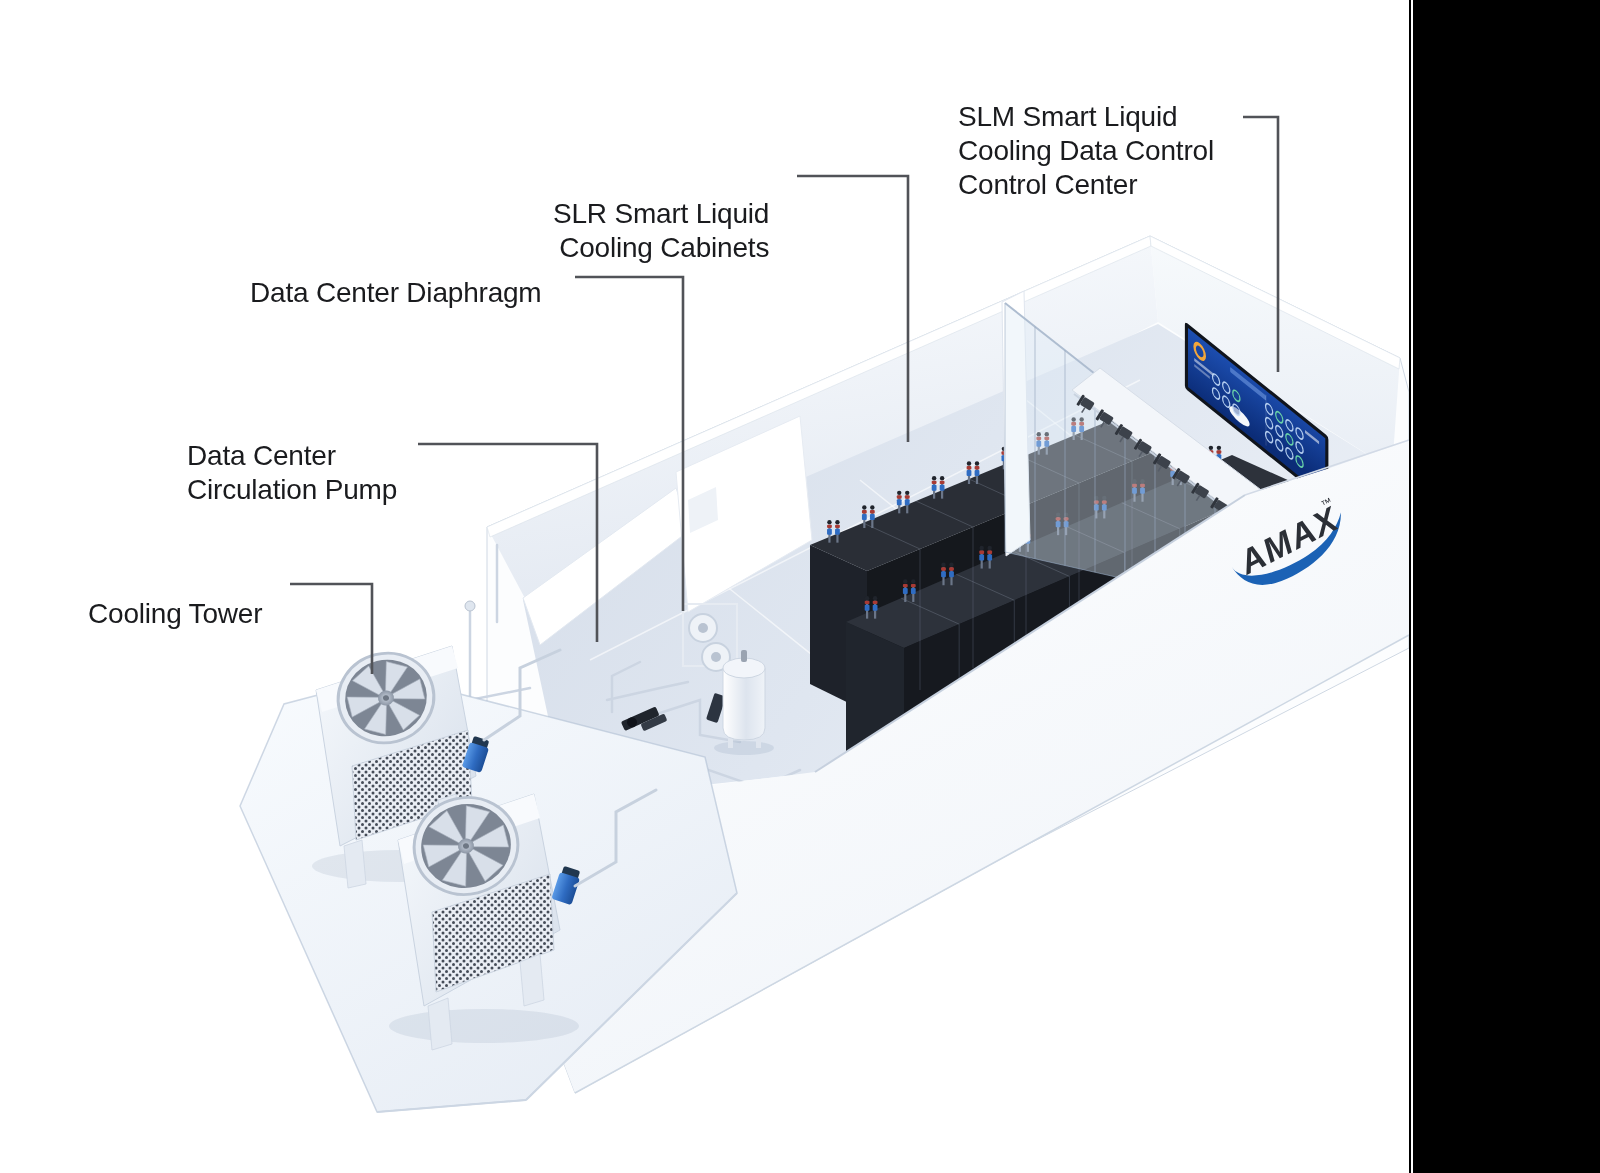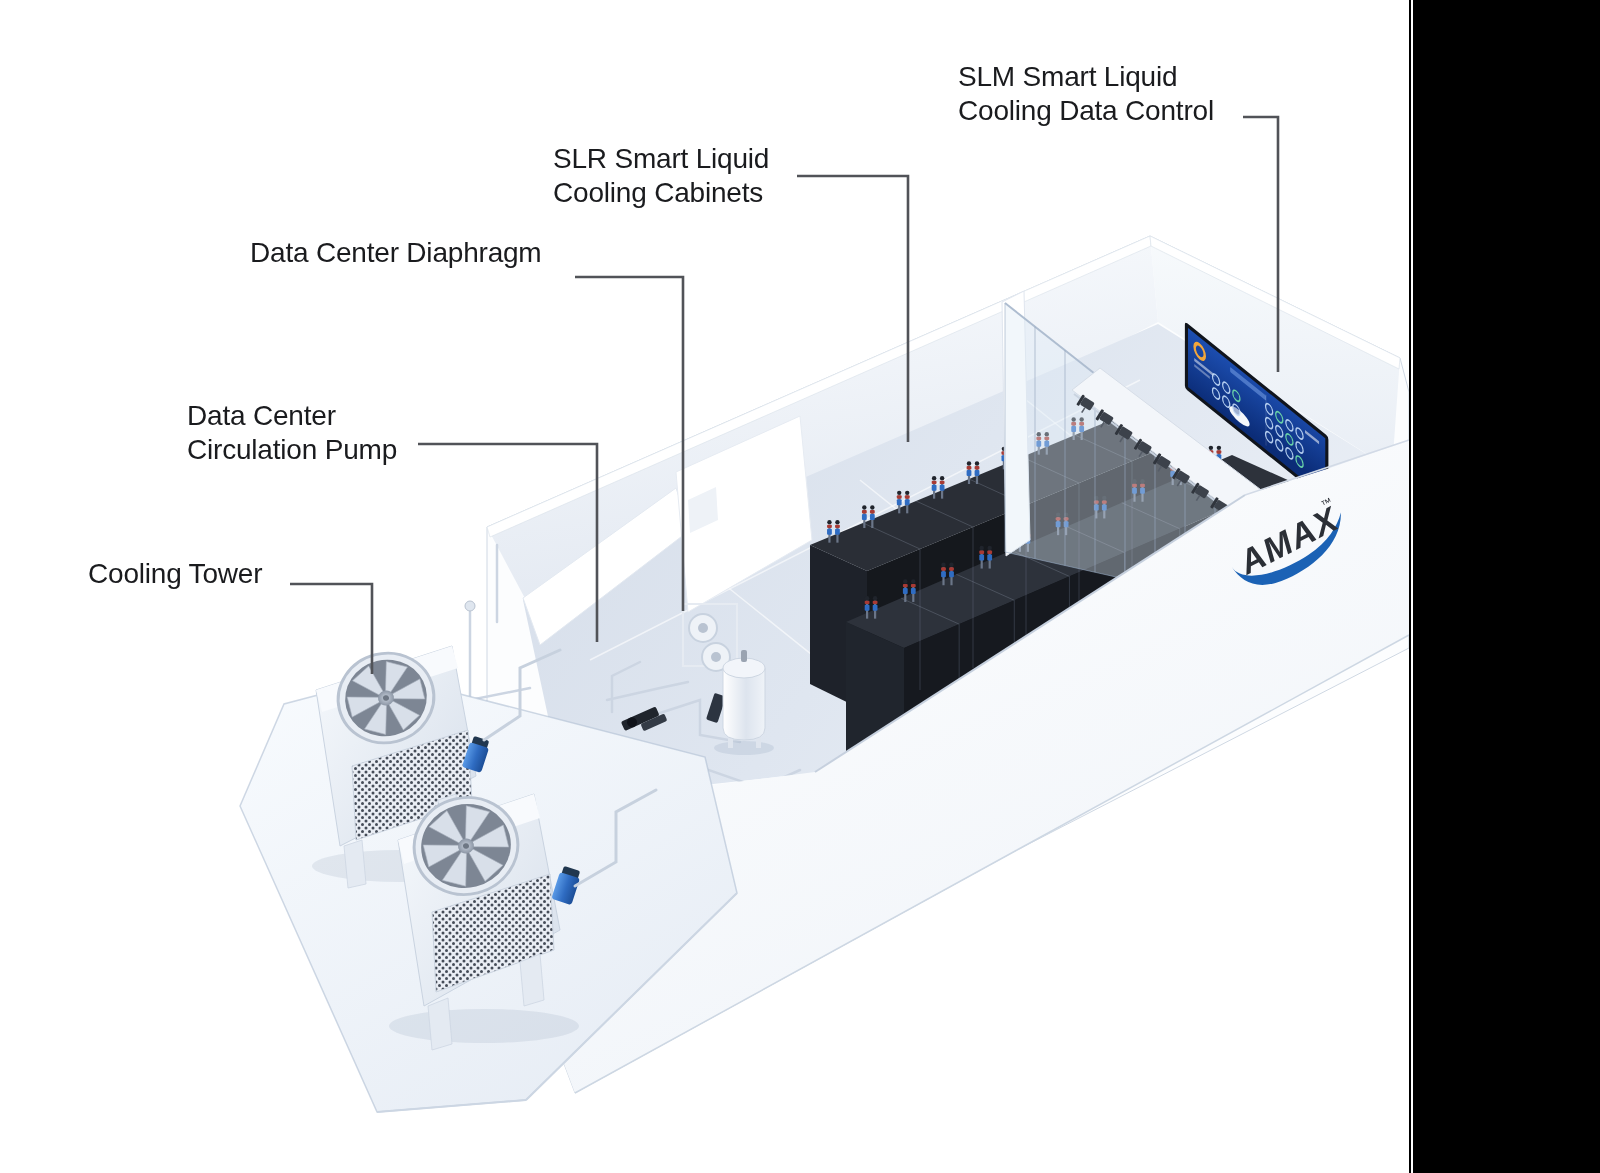--- a/index.html
+++ b/index.html
@@ -1,20 +1,20 @@
 <!DOCTYPE html>
 <html><head>
 <meta charset="utf-8">
 <style>
   html,body{margin:0;padding:0;background:#fff;}
   #stage{position:relative;width:1600px;height:1173px;background:#ffffff;overflow:hidden;
          font-family:"Liberation Sans",sans-serif;}
   #scene{position:absolute;left:0;top:0;}
   .label{position:absolute;font-size:28px;line-height:34px;font-weight:500;color:#1a1b1e;
-         white-space:nowrap;letter-spacing:-0.2px;}
+         white-space:nowrap;letter-spacing:-0.2px;margin-top:40px;}
   .black-bar{position:absolute;top:0;right:0;width:191px;height:1173px;background:#000;}
   .black-bar .hairline{position:absolute;left:2px;top:0;width:2px;height:100%;background:#fff;}
 </style>
 </head>
 <body>
 
 <div id="stage">
 
 <svg id="scene" width="1600" height="1173" viewBox="0 0 1600 1173">
   <defs>
@@ -578,22 +578,23 @@
     <polyline points="797,176 908,176 908,442"></polyline>
     <polyline points="575,277 683,277 683,611"></polyline>
     <polyline points="418,444 597,444 597,642"></polyline>
     <polyline points="290,584 372,584 372,674"></polyline>
   </g>
 </svg>
 
 <div class="label" style="left:958px;top:60px;">
   <div>SLM Smart Liquid</div>
   <div>Cooling Data Control</div>
+  <div>Control Center</div>
 </div>
-<div class="label" style="left:553px;top:142px;">
+<div class="label" style="left:553px;top:157px;text-align:right;">
   <div>SLR Smart Liquid</div>
   <div>Cooling Cabinets</div>
 </div>
 <div class="label" style="left:250px;top:236px;">
   <div>Data Center Diaphragm</div>
 </div>
 <div class="label" style="left:187px;top:399px;">
   <div>Data Center</div>
   <div>Circulation Pump</div>
 </div>

